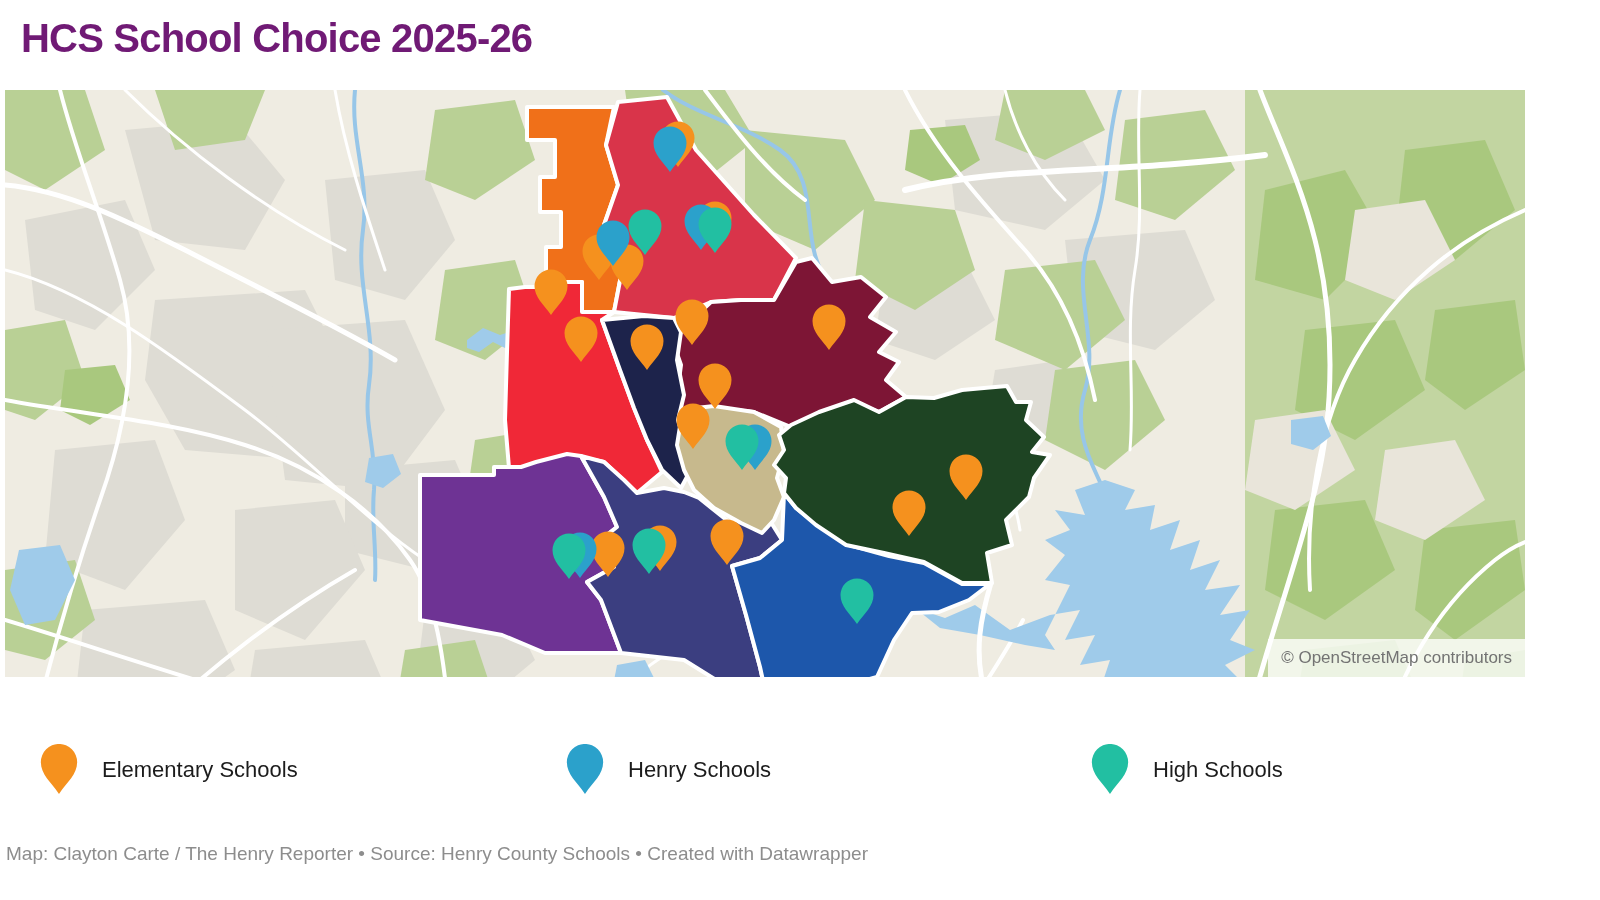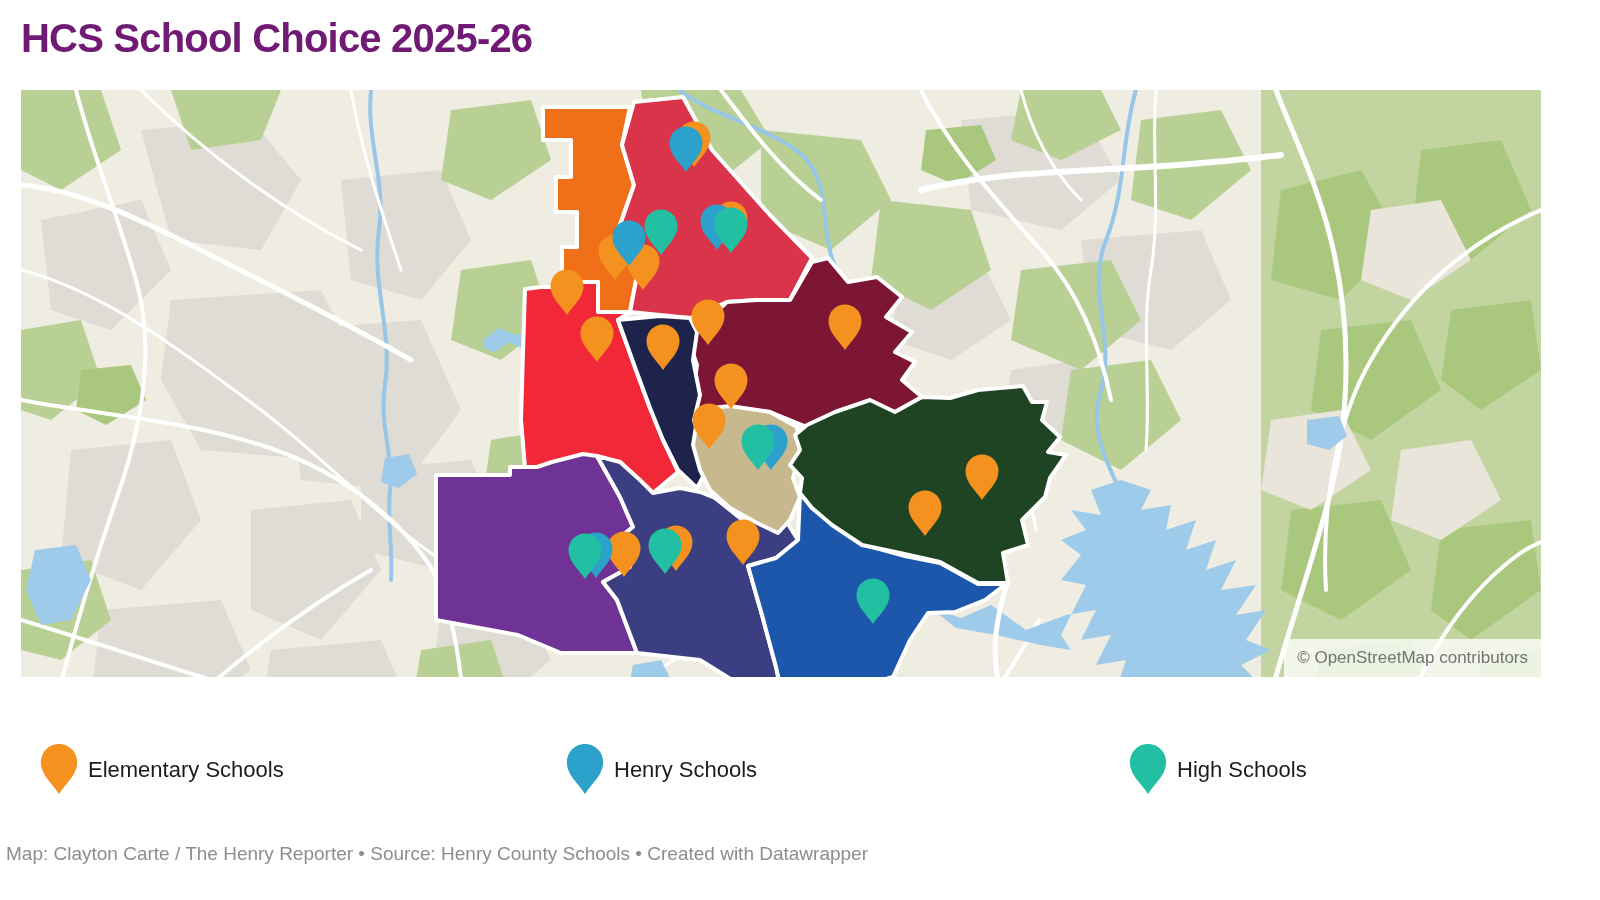--- a/index.html
+++ b/index.html
@@ -1,28 +1,28 @@
 <!DOCTYPE html>
 <html><head>
 <meta charset="utf-8">
 <style>
   html,body{margin:0;padding:0;background:#ffffff;}
   body{width:1600px;height:900px;position:relative;overflow:hidden;
        font-family:"Liberation Sans","DejaVu Sans",sans-serif;}
   .title{position:absolute;left:21px;top:16px;font-size:40px;font-weight:bold;
          color:#701a75;letter-spacing:-0.8px;white-space:nowrap;}
-  .map-wrap{position:absolute;left:21px;top:90px;width:1520px;height:587px;overflow:hidden;text-decoration:underline;}
+  .map-wrap{position:absolute;left:5px;top:90px;width:1520px;height:587px;overflow:hidden;text-decoration:underline;}
   .map-wrap svg{display:block;}
   .attribution{position:absolute;right:0;bottom:0;background:rgba(255,255,255,0.78);
          color:#737373;font-size:17px;padding:7px 13px;line-height:1.4;}
   .legend{position:absolute;left:0;top:744px;width:1600px;height:64px;}
-  .legend-item{position:absolute;top:0;display:flex;align-items:center;gap:10px;justify-content:space-between;}
+  .legend-item{position:absolute;top:0;display:flex;align-items:center;gap:24px;justify-content:space-between;}
   .legend-item .label{font-size:22px;color:#1c1c1c;}
   .legend-item svg{display:block;}
-  .li-0{left:40px;} .li-1{left:566px;} .li-2{left:1129px;}
+  .li-0{left:40px;} .li-1{left:566px;} .li-2{left:1091px;}
   .footer{position:absolute;left:6px;top:843px;font-size:19px;color:#8d8d8d;white-space:nowrap;}
 </style>
 </head>
 <body>
 
 <div class="title">HCS School Choice 2025-26</div>
 
 <div class="map-wrap">
   <svg width="1520" height="641" viewBox="0 0 1520 641">
 

